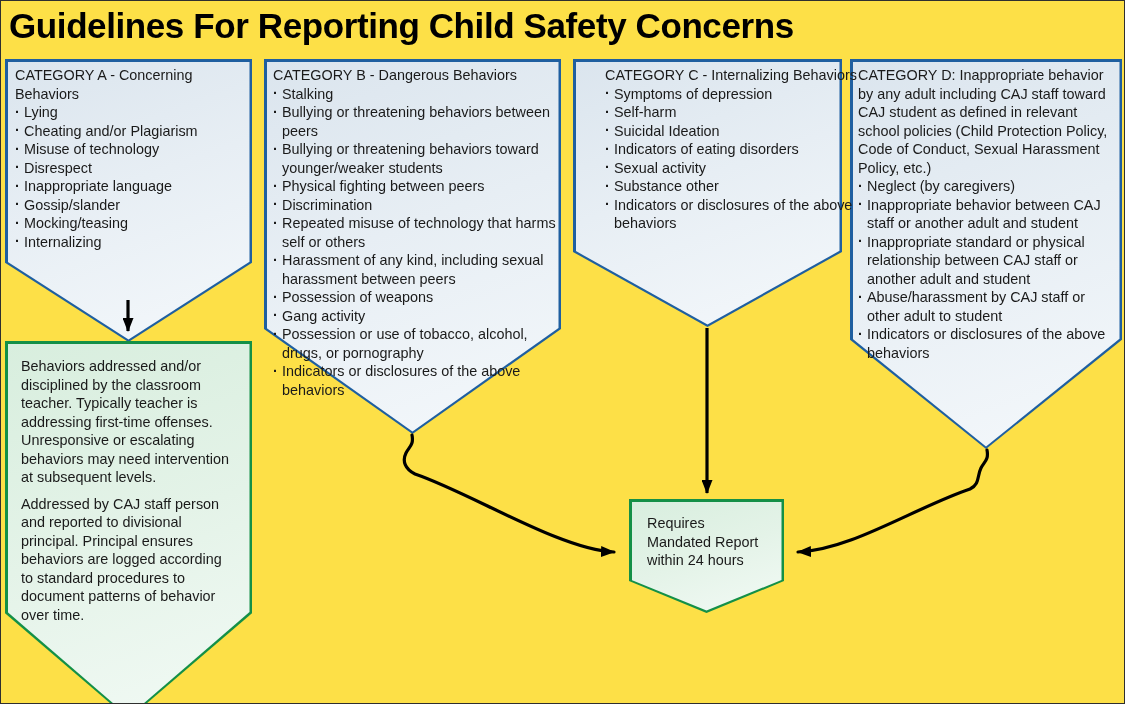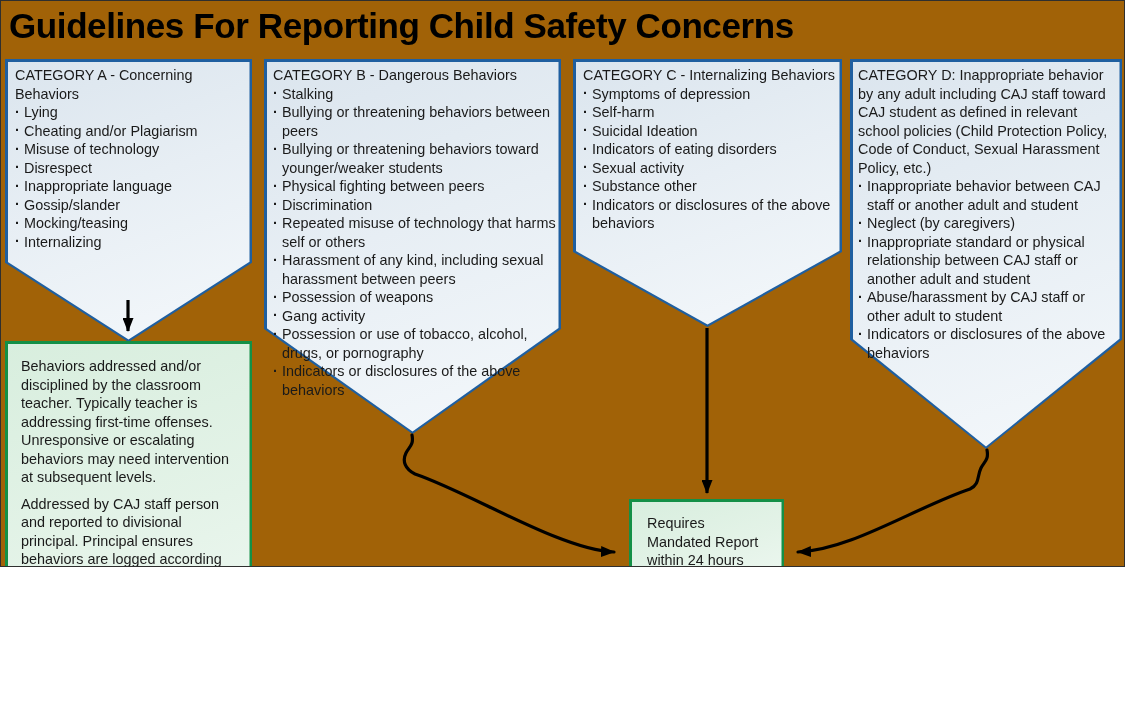--- a/index.html
+++ b/index.html
@@ -7,23 +7,23 @@
     padding: 0;
     background: #ffffff;
   }
   body {
     font-family: "Liberation Sans", sans-serif;
     color: #111111;
   }
   #page {
     position: relative;
     width: 1125px;
-    height: 567px;
+    height: 704px;
     overflow: hidden;
-    background: #a16207;
+    background: #fde047;
     box-sizing: border-box;
     border: 1px solid #2f2f2f;
   }
 
   
   #title {
     position: absolute;
     left: 8px;
     top: 2px;
     width: 900px;
@@ -88,21 +88,21 @@
   .body-text p { margin: 8px; }
 
   
   #cat-a-shape { left: 4px;   top: 58px;  width: 247px; height: 283px; }
   #cat-a-text  { left: 14px;  top: 65px;  width: 232px; }
 
   #cat-b-shape { left: 263px; top: 58px;  width: 297px; height: 375px; }
   #cat-b-text  { left: 272px; top: 65px;  width: 285px; }
 
   #cat-c-shape { left: 572px; top: 58px;  width: 269px; height: 268px; }
-  #cat-c-text  { left: 582px; top: 65px;  width: 256px; }
+  #cat-c-text  { left: 604px; top: 65px;  width: 256px; }
 
   #cat-d-shape { left: 849px; top: 58px;  width: 272px; height: 390px; }
   #cat-d-text  { left: 857px; top: 65px;  width: 262px; }
 
   #classroom-shape { left: 4px; top: 340px; width: 247px; height: 378px; }
   #classroom-text  { left: 12px; top: 348px; width: 232px; }
 
   #mandate-shape { left: 628px; top: 498px; width: 155px; height: 114px; }
   #mandate-text  { left: 638px; top: 505px; width: 140px; }
 
@@ -174,22 +174,22 @@
       <li>Indicators or disclosures of the above behaviors</li>
     </ul>
   </div>
 
   <div class="pent pent-blue" id="cat-d-shape">
     <div class="inner"></div>
   </div>
   <div class="body-text" id="cat-d-text">
     <span class="hdr">CATEGORY D: Inappropriate behavior by any adult including CAJ staff toward CAJ student as defined in relevant school policies (Child Protection Policy, Code of Conduct, Sexual Harassment Policy, etc.)</span>
     <ul>
+      <li>Neglect (by caregivers)</li>
       <li>Inappropriate behavior between CAJ staff or another adult and student</li>
-      <li>Neglect (by caregivers)</li>
       <li>Inappropriate standard or physical relationship between CAJ staff or another adult and student</li>
       <li>Abuse/harassment by CAJ staff or other adult to student</li>
       <li>Indicators or disclosures of the above behaviors</li>
     </ul>
   </div>
 
   <div class="pent pent-green" id="classroom-shape">
     <div class="inner"></div>
   </div>
   <div class="body-text" id="classroom-text">

